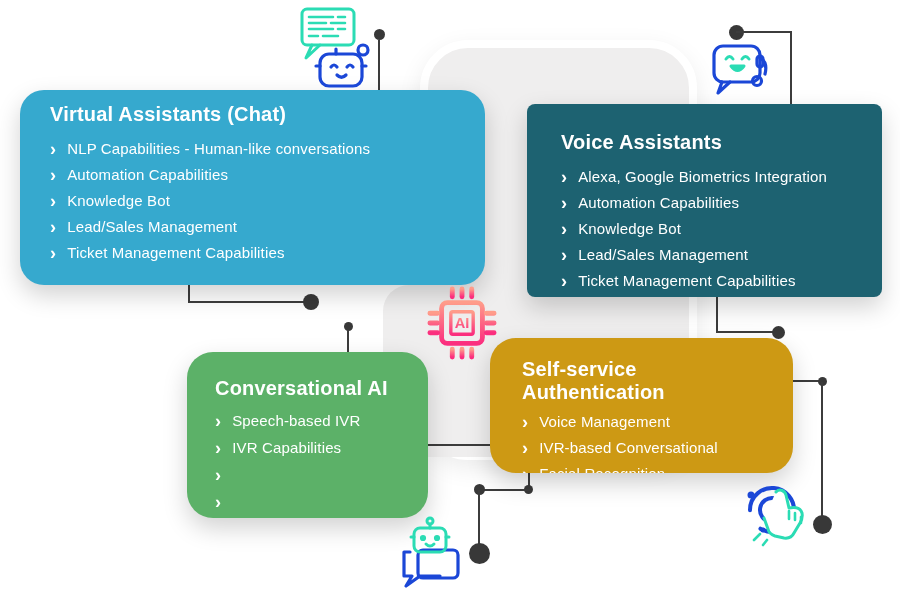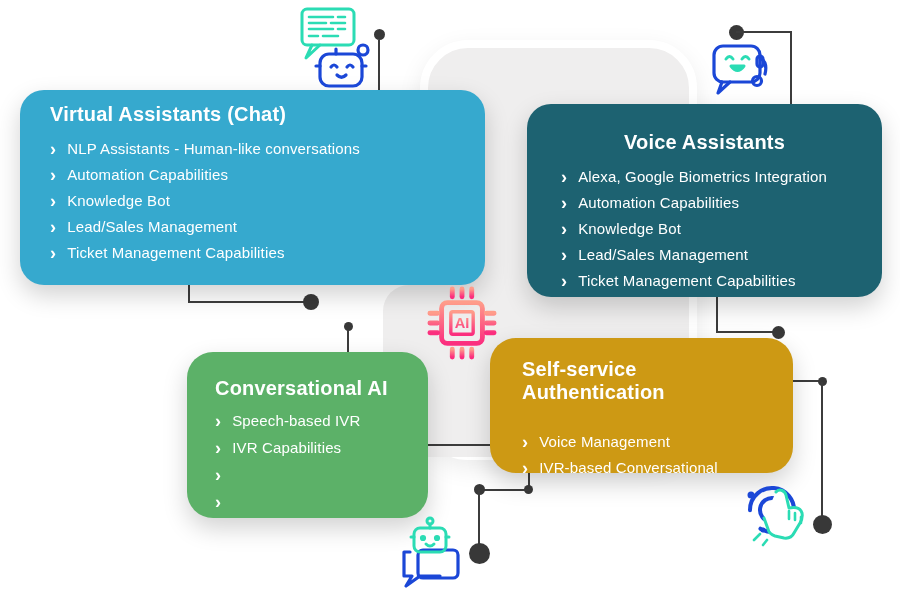--- a/index.html
+++ b/index.html
@@ -36,27 +36,27 @@
     display: flex; align-items: baseline; gap: 11px;
     font-size: 15px; letter-spacing: 0.15px;
   }
   .chev {
     font-weight: 700; font-size: 18px; line-height: 1;
     position: relative; top: 1px; flex: 0 0 auto;
   }
   .card-blue  { left: 20px;  top: 90px;  width: 465px; height: 195px; border-radius: 24px; padding: 13px 30px 0; }
   .card-blue h2 { margin-bottom: 13px; }
   .card-blue li, .card-teal li { margin-bottom: 8px; }
-  .card-teal  { left: 527px; top: 104px; width: 355px; height: 193px; border-radius: 24px; padding: 27px 34px 16px; text-align: center; }
+  .card-teal  { left: 527px; top: 104px; width: 355px; height: 193px; border-radius: 8px; padding: 27px 34px 16px; }
   .card-teal h2 { margin-bottom: 13px; }
   .card-green { left: 187px; top: 352px; width: 241px; height: 166px; border-radius: 26px; padding: 25px 28px 0; }
   .card-green h2 { margin-bottom: 11px; }
   .card-green li { margin-bottom: 9px; }
   .card-gold  { left: 490px; top: 338px; width: 303px; height: 135px; border-radius: 26px; padding: 20px 32px 0; }
-  .card-gold h2 { margin-bottom: 28px; }
+  .card-gold h2 { margin-bottom: 8px; }
   .card-gold li { margin-bottom: 8px; }
   
   .icon { position: absolute; z-index: 4; }
   #chip      { left: 427px; top: 286px; width: 70px; height: 74px; }
   #icon-chat { left: 296px; top: 4px;   width: 80px; height: 90px; }
   #icon-voice{ left: 708px; top: 38px;  width: 70px; height: 64px; }
   #icon-bots { left: 396px; top: 514px; width: 70px; height: 76px; }
   #icon-touch{ left: 740px; top: 480px; width: 80px; height: 70px; }
 </style>
 </head>
@@ -97,21 +97,21 @@
   <div class="vl" style="left:478px;top:490px;height:60px"></div>
   <div class="dot" style="left:469px;top:543px;width:21px;height:21px"></div>
 
   <div class="hl" style="left:428px;top:444px;width:64px"></div>
 
   <section class="card card-blue" style="background: rgb(54, 169, 206);">
     <h2>Virtual Assistants (Chat)</h2>
     <ul>
       <li>
           <span class="chev">›</span>
-          <span>NLP Assistants - Human-like conversations</span>
+          <span>NLP Capabilities - Human-like conversations</span>
         </li>
       <li>
           <span class="chev">›</span>
           <span>Automation Capabilities</span>
         </li>
       <li>
           <span class="chev">›</span>
           <span>Knowledge Bot</span>
         </li>
       <li>

